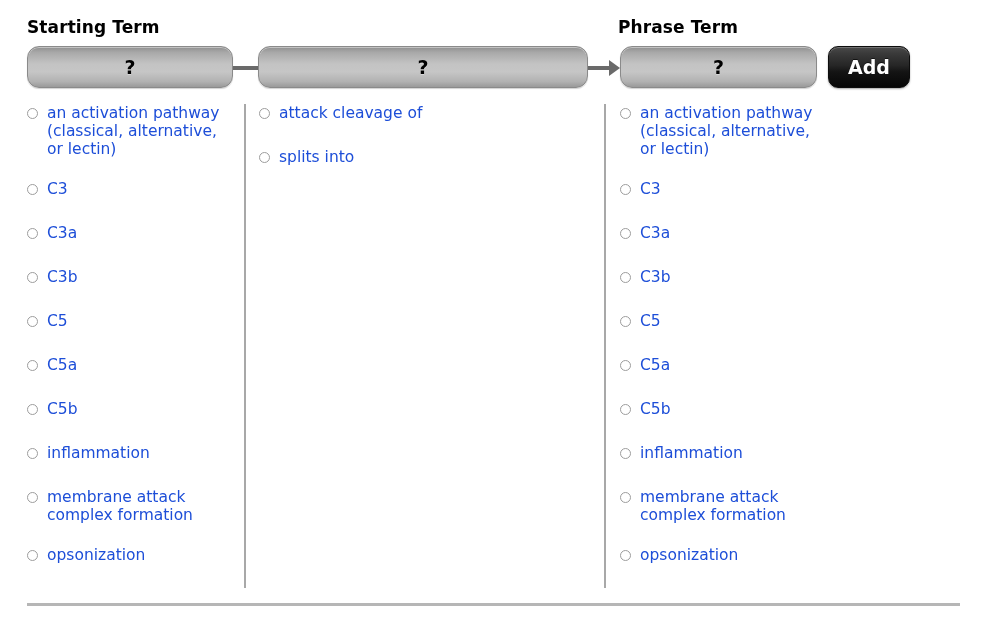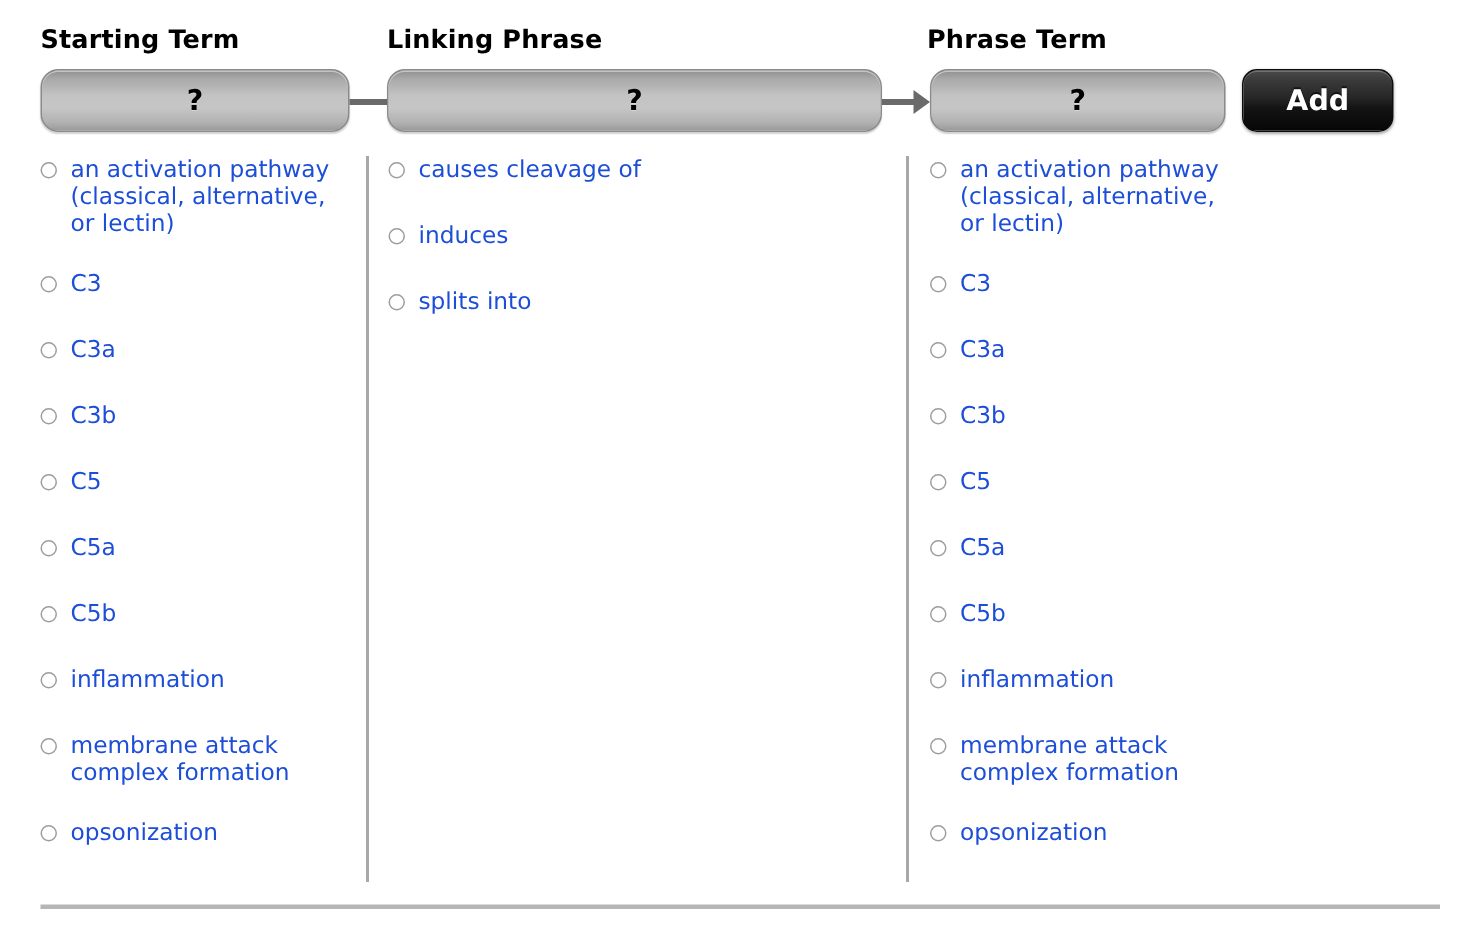--- a/index.html
+++ b/index.html
@@ -88,21 +88,21 @@
     border-top: 8px solid transparent;
     border-bottom: 8px solid transparent;
     border-left: 11px solid #6a6a6a;
   }
 
   
   #add-btn {
     position: absolute;
     left: 828px;
     top: 46px;
-    width: 101px;
+    width: 82px;
     height: 42px;
     border-radius: 10px;
     background: linear-gradient(to bottom,
                 #4a4a4a 0%,
                 #3a3a3a 16%,
                 #262626 46%,
                 #141414 62%,
                 #060606 100%);
     border: 1px solid #0d0d0d;
     box-shadow: inset 0 1px 0 rgba(255,255,255,0.22),
@@ -177,21 +177,20 @@
     height: 3px;
     background: #b6b6b6;
   }
 </style>
 </head>
 <body>
 
 <div id="app">
 
   <div class="col-header" id="hdr-start">Starting Term</div>
-  <div class="col-header" id="hdr-link">Linking Phrase</div>
   <div class="col-header" id="hdr-end">Phrase Term</div>
 
   <div class="sel-btn" id="sel-start">
     <span class="qmark">?</span>
   </div>
 
   <div class="connector" id="conn-1"></div>
 
   <div class="sel-btn" id="sel-link">
     <span class="qmark">?</span>
@@ -253,25 +252,21 @@
       </label>
       <label class="option-row">
         <span class="radio"></span>
         <span class="opt-label">opsonization</span>
       </label>
     </div>
 
   <div class="options" id="options-link">
       <label class="option-row">
         <span class="radio"></span>
-        <span class="opt-label">causes cleavage of</span>
-      </label>
-      <label class="option-row">
-        <span class="radio"></span>
-        <span class="opt-label">induces</span>
+        <span class="opt-label">attack cleavage of</span>
       </label>
       <label class="option-row">
         <span class="radio"></span>
         <span class="opt-label">splits into</span>
       </label>
     </div>
 
   <div class="options" id="options-end">
       <label class="option-row">
         <span class="radio"></span>

